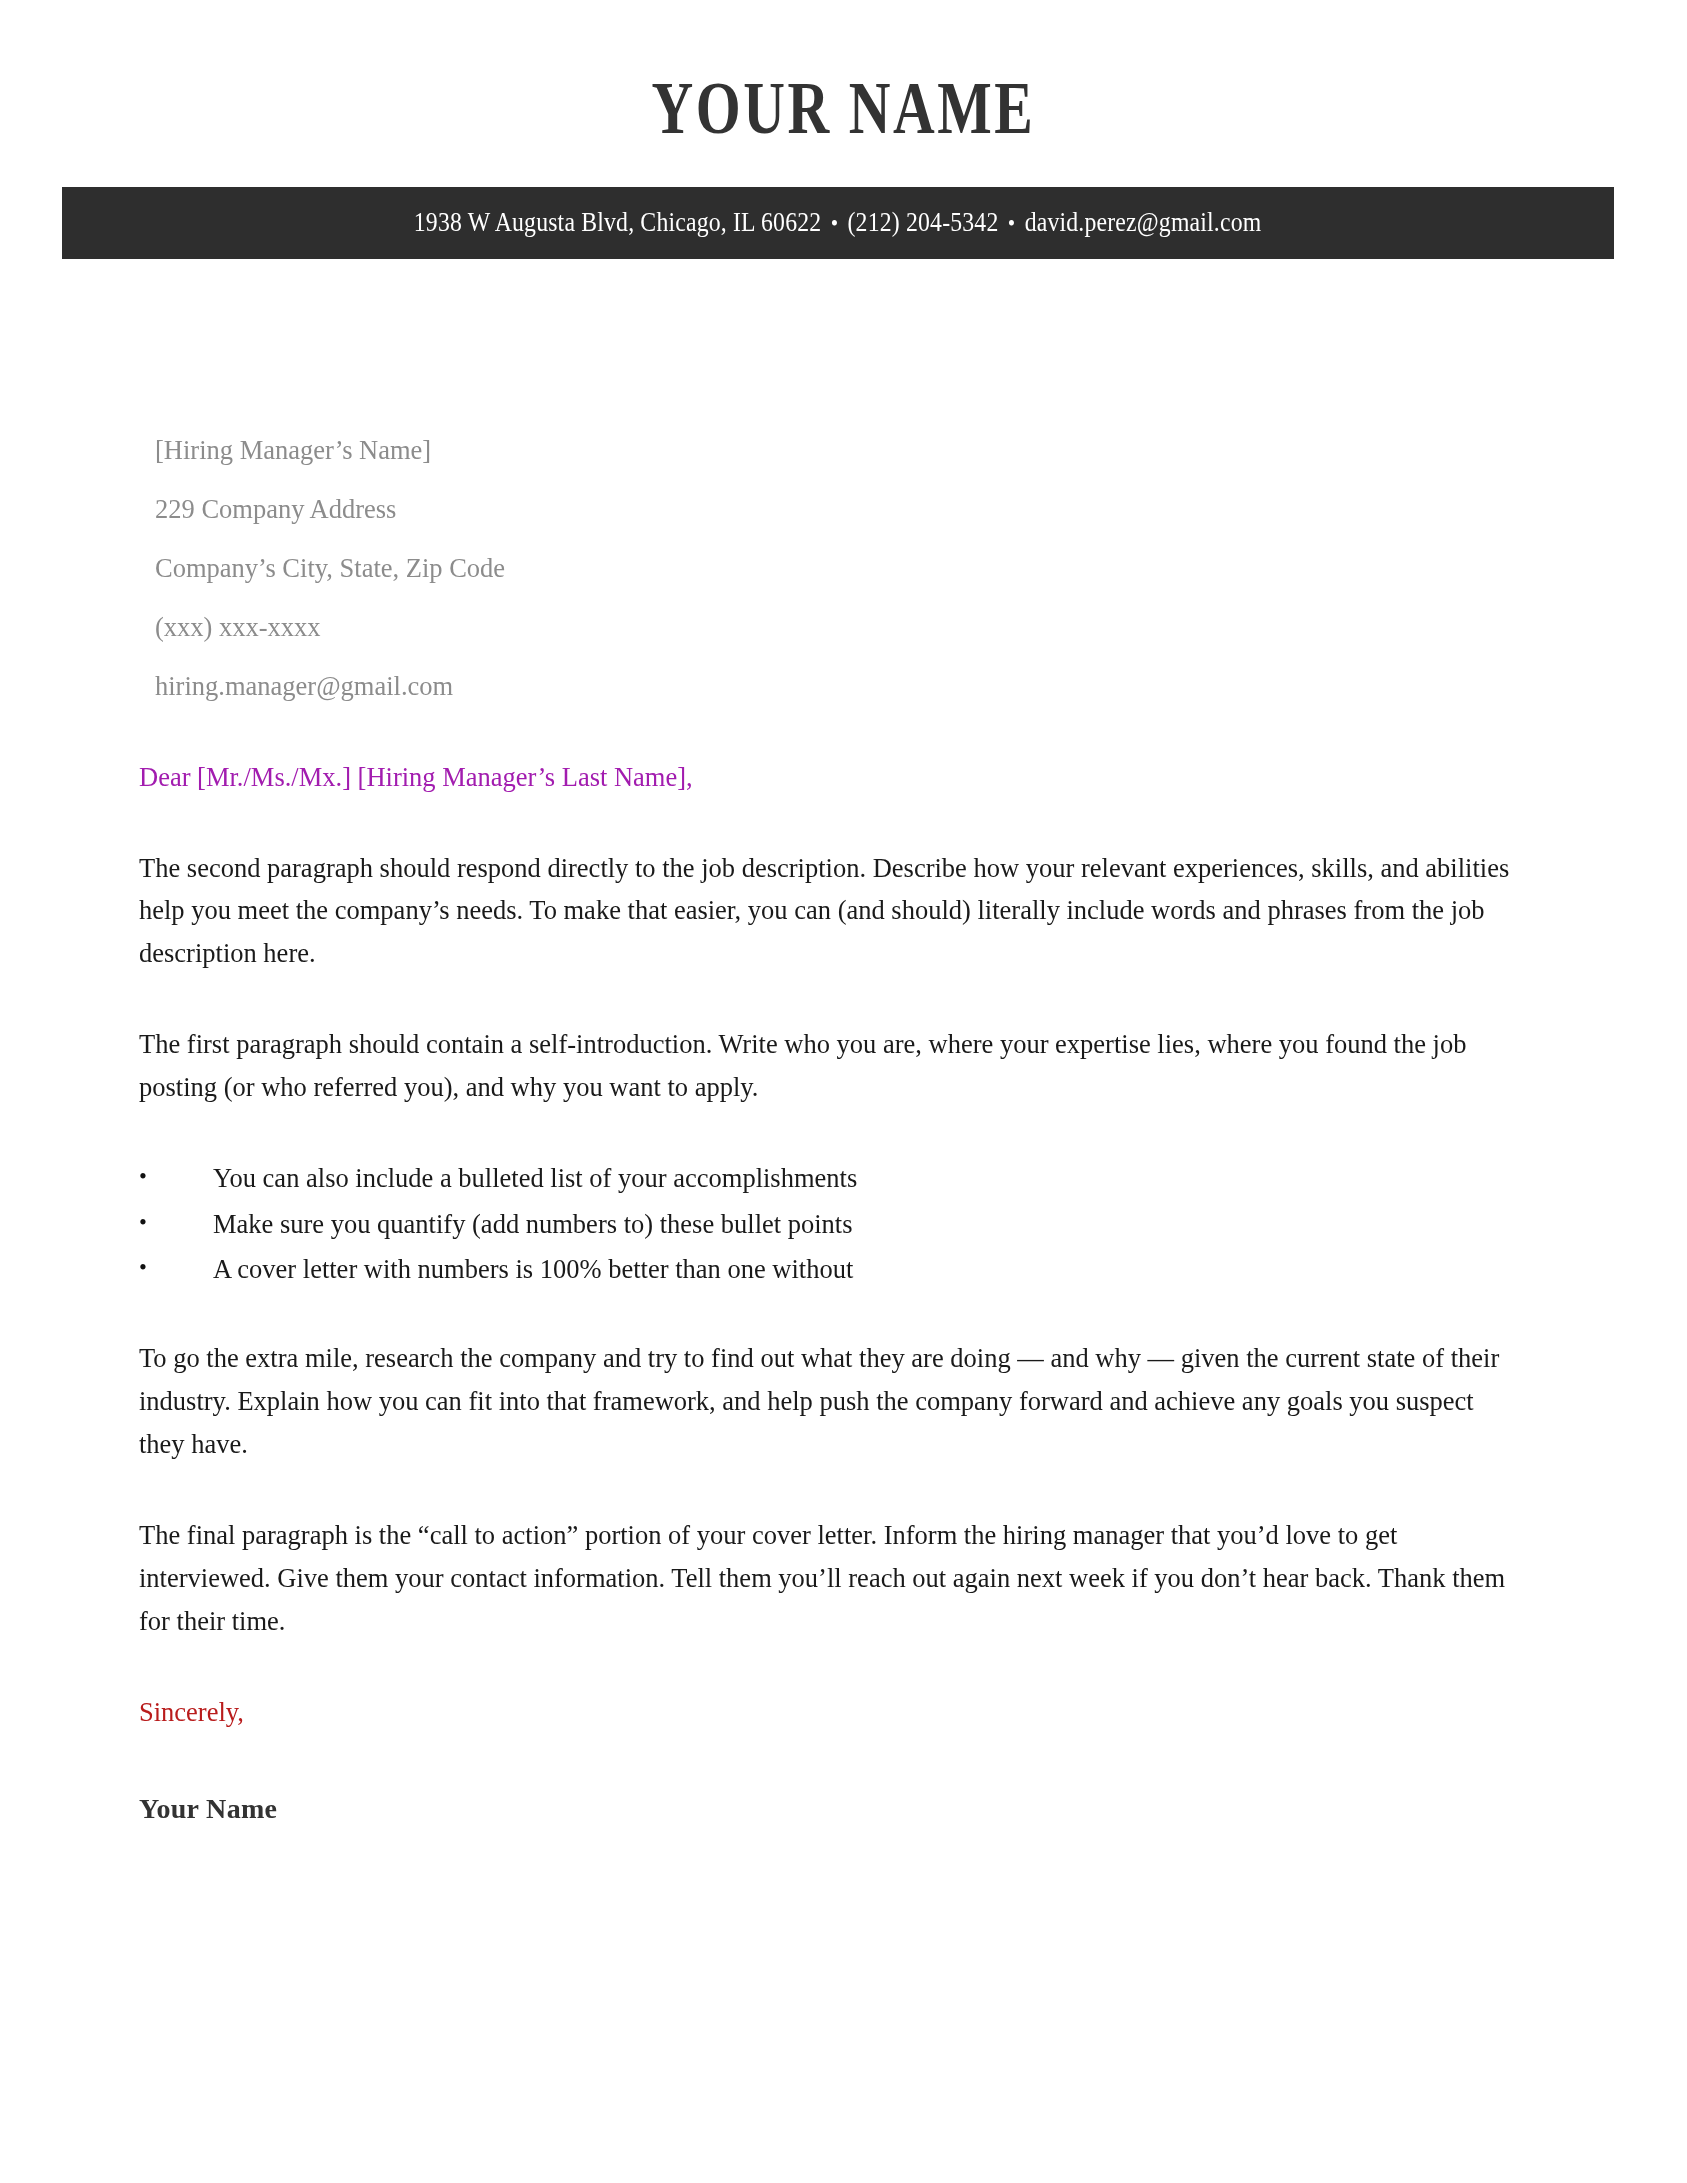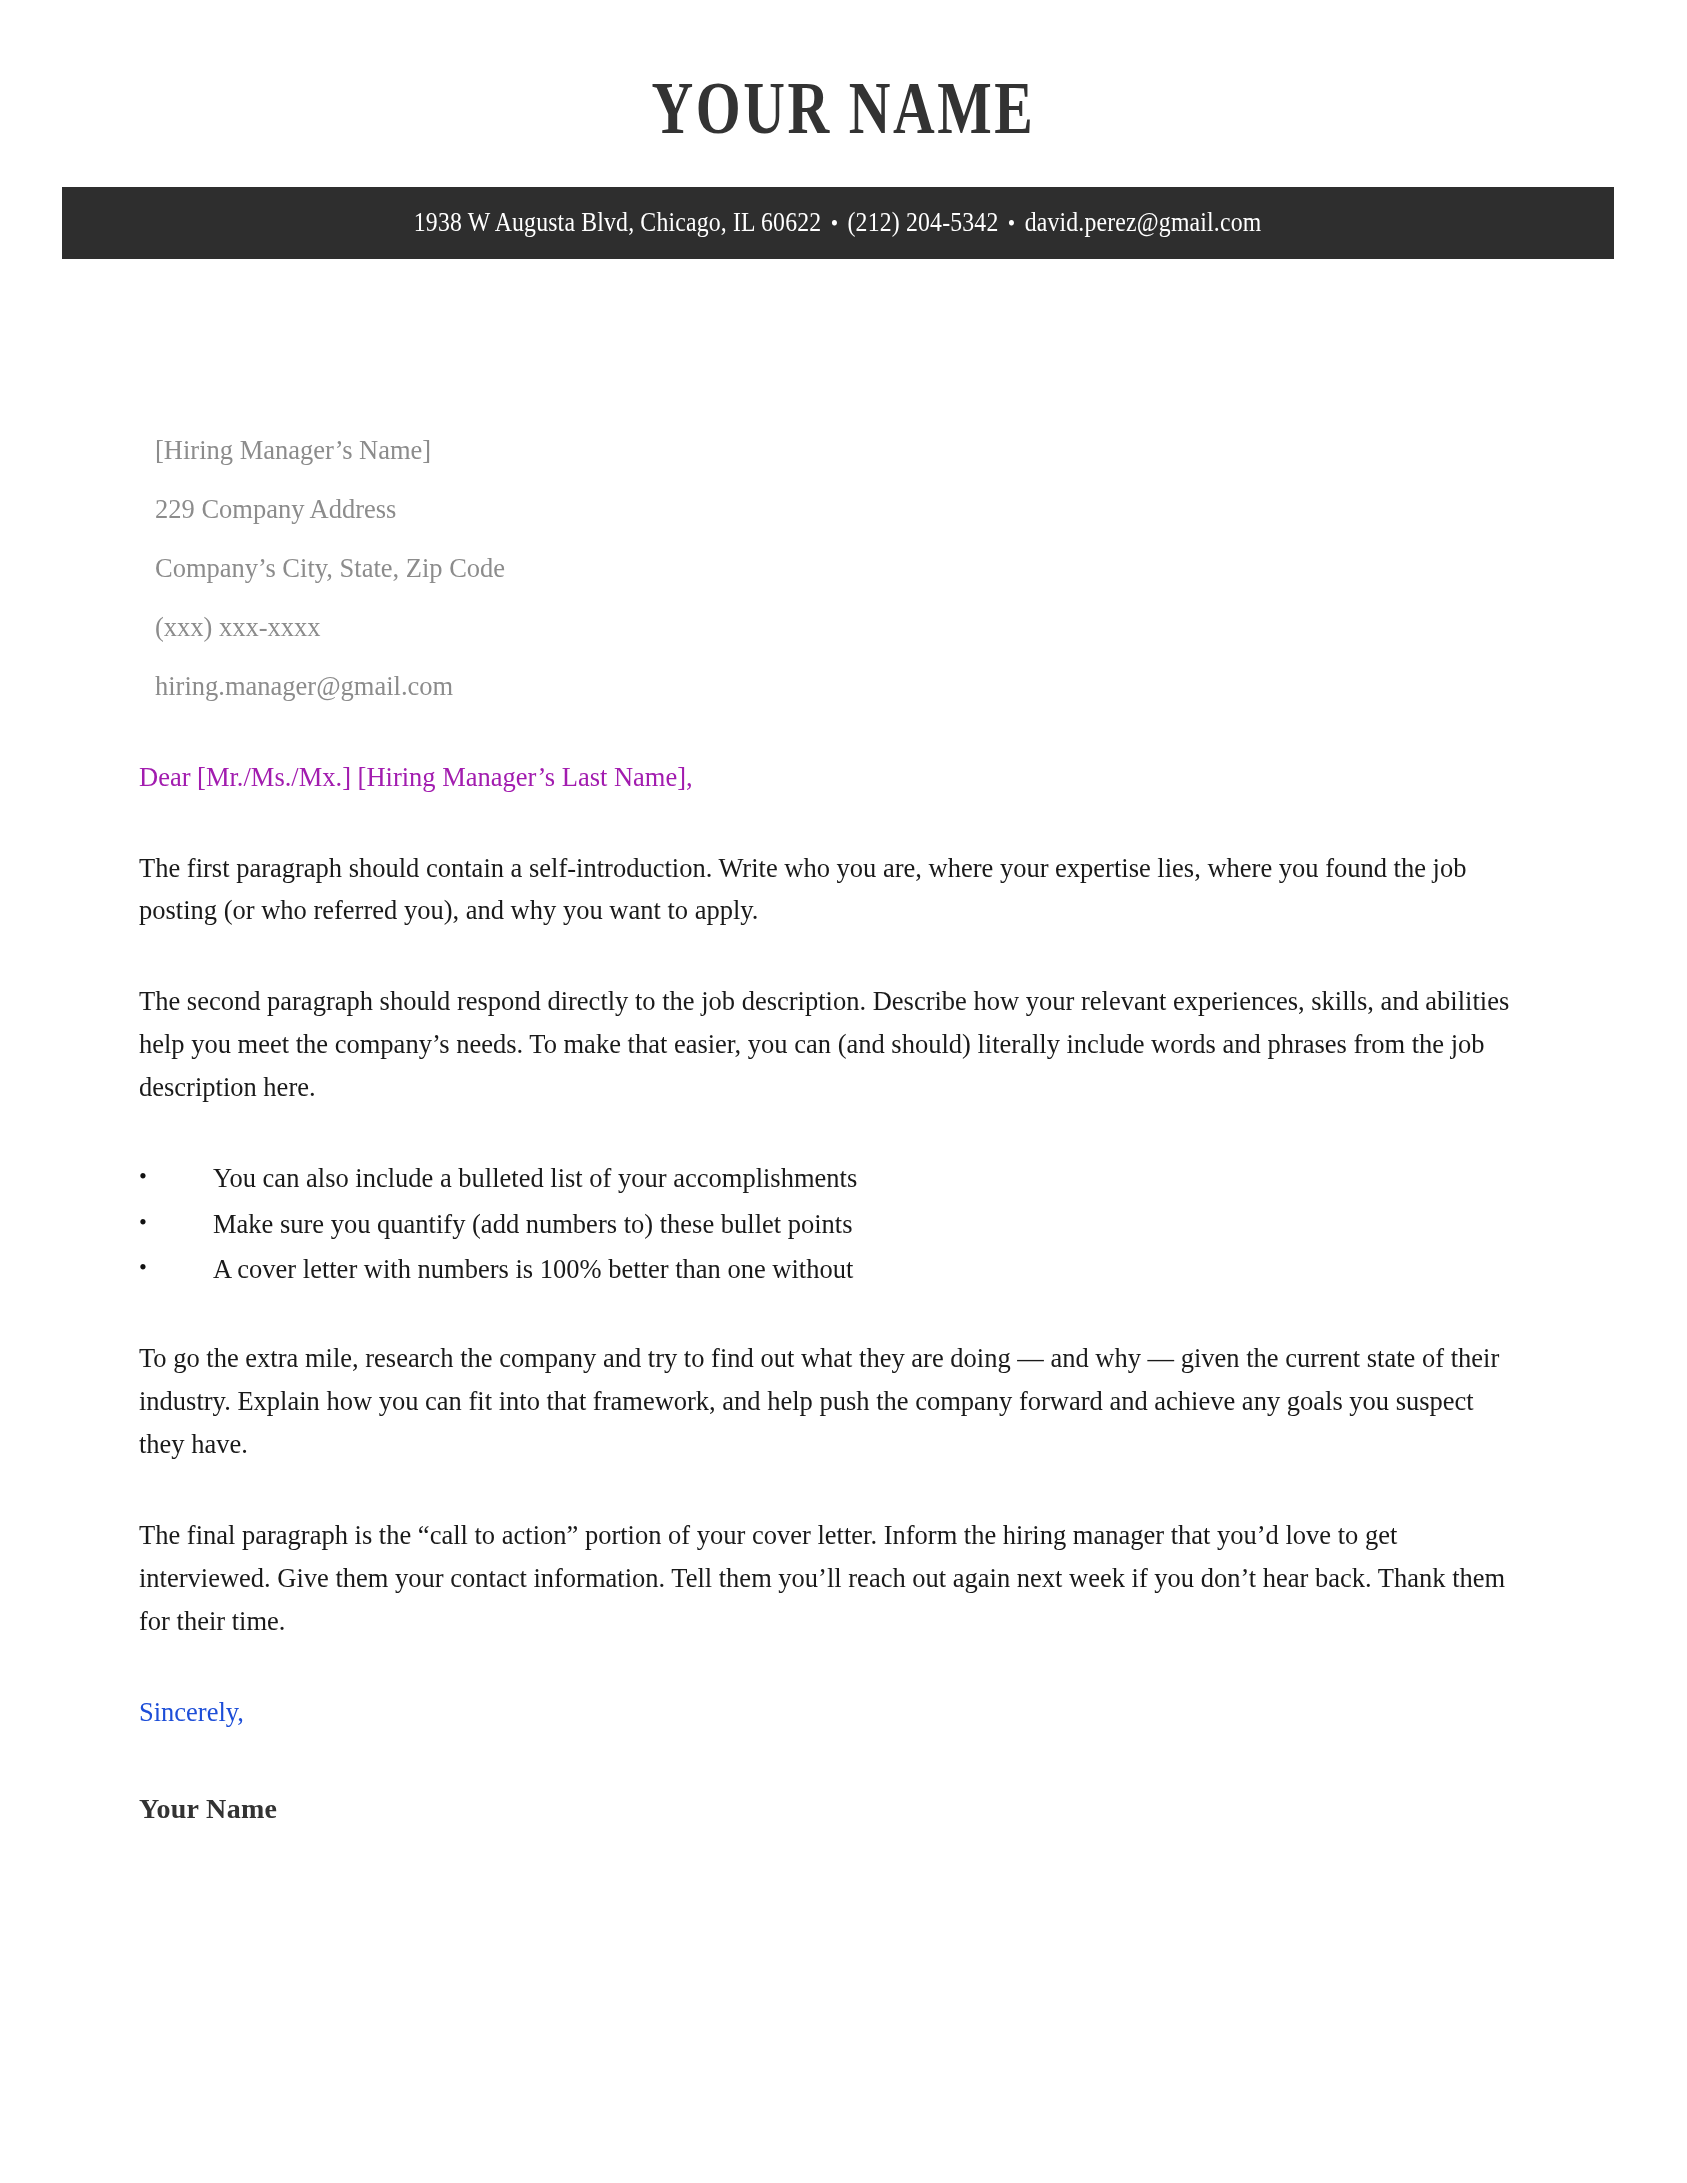--- a/index.html
+++ b/index.html
@@ -126,21 +126,21 @@
     left: 0px;
     top: 0;
     width: 20px;
     text-align: left;
     font-size: 22.5px;
     line-height: 1.82;
     color: #111111;
   }
 
   .closing {
-    color: #1d4ed8;
+    color: #b91c1c;
     margin: 0 0 52px 0;
   }
 
   .signature-name {
     color: #333333;
     font-weight: bold;
     font-size: 28px;
     letter-spacing: 0.3px;
     margin: 0;
   }
@@ -166,23 +166,23 @@
     <div class="recipient">
       <p class="rline">[Hiring Manager’s Name]</p>
       <p class="rline">229 Company Address</p>
       <p class="rline">Company’s City, State, Zip Code</p>
       <p class="rline">(xxx) xxx-xxxx</p>
       <p class="rline">hiring.manager@gmail.com</p>
     </div>
 
     <p class="block salutation">Dear [Mr./Ms./Mx.] [Hiring Manager’s Last Name],</p>
 
+    <p class="block para">The second paragraph should respond directly to the job description. Describe how your relevant experiences, skills, and abilities help you meet the company’s needs. To make that easier, you can (and should) literally include words and phrases from the job description here.</p>
+
     <p class="block para">The first paragraph should contain a self-introduction. Write who you are, where your expertise lies, where you found the job posting (or who referred you), and why you want to apply.</p>
-
-    <p class="block para">The second paragraph should respond directly to the job description. Describe how your relevant experiences, skills, and abilities help you meet the company’s needs. To make that easier, you can (and should) literally include words and phrases from the job description here.</p>
 
     <ul class="bullet-list">
       <li>
         <span class="dot">•</span>
         <span>You can also include a bulleted list of your accomplishments</span>
       </li>
       <li>
         <span class="dot">•</span>
         <span>Make sure you quantify (add numbers to) these bullet points</span>
       </li>

